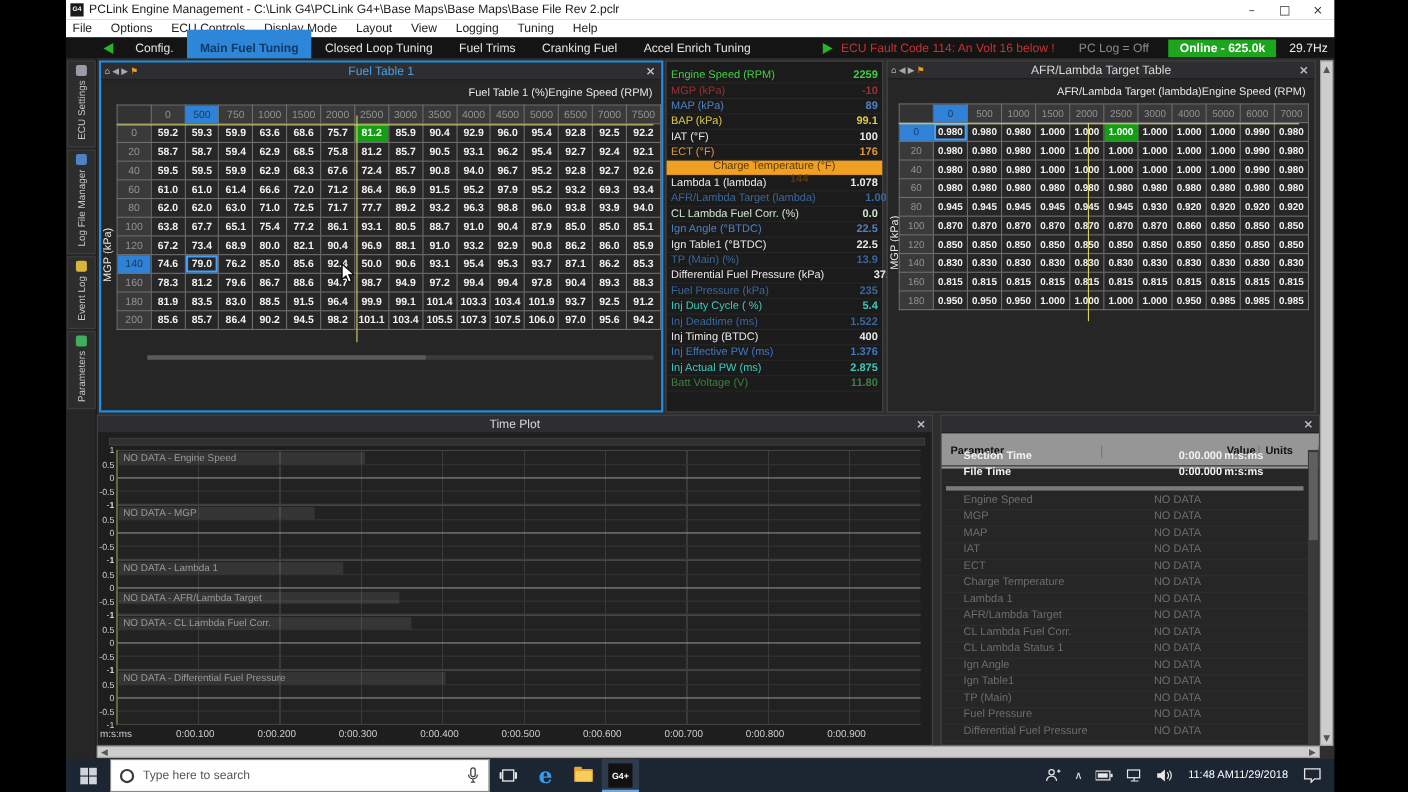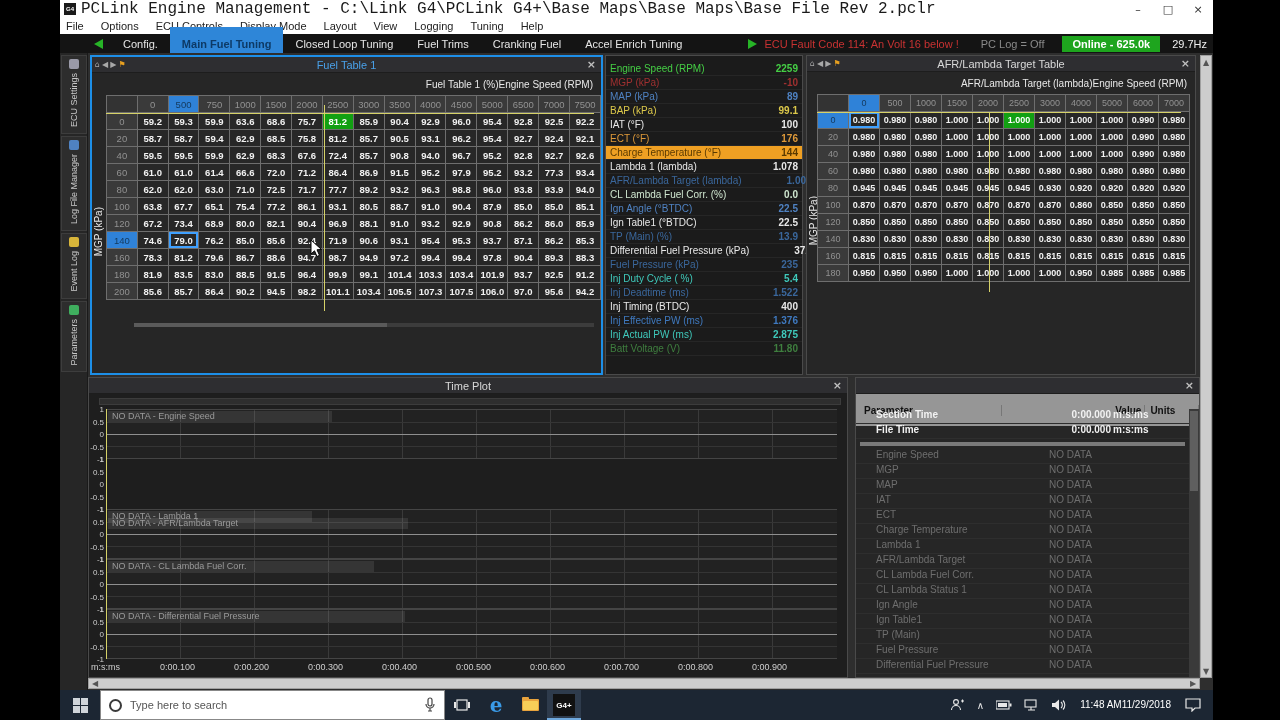--- a/index.html
+++ b/index.html
@@ -5,21 +5,21 @@
   * { margin:0; padding:0; box-sizing:border-box; }
   html,body { width:1280px; height:720px; overflow:hidden; background:#000; }
   body { font-family:"Liberation Sans", sans-serif; }
   #stage { position:relative; width:1280px; height:720px; background:#000; }
 
   
   #app { position:absolute; left:60px; top:0; width:1153px; height:690px; background:#2b2b2b; }
 
   #titlebar { position:absolute; left:0; top:0; width:100%; height:18px; background:#fff; display:flex; align-items:center; }
   #app-icon { width:12px; height:12px; margin:0 5px 0 4px; background:#1a1a1a; color:#fff; font-size:6px; display:flex; align-items:center; justify-content:center; font-weight:bold; }
-  #title-text { font-size:16px; color:#1a1a1a; white-space:nowrap;font-family:Liberation Mono, monospace; }
+  #title-text { font-size:11px; color:#1a1a1a; white-space:nowrap; }
   #win-controls { margin-left:auto; display:flex; align-items:center; height:100%; }
   .winbtn { width:30px; height:100%; display:flex; align-items:center; justify-content:center; font-size:11px; color:#333; font-family:"DejaVu Sans",sans-serif; }
 
   #menubar { position:absolute; left:0; top:18px; width:100%; height:16px; background:#fff; display:flex; align-items:center; padding-left:6px; gap:17px; }
   .menu-item { font-size:11px; color:#222; }
 
   #tabbar { position:absolute; left:0; top:34px; width:100%; height:19px; background:#141414; display:flex; align-items:center; }
   #tab-left-arrow { width:0; height:0; border-top:5px solid transparent; border-bottom:5px solid transparent; border-right:9px solid #27b427; margin:0 8px 0 34px; }
   .tab { font-size:11px; color:#e6e6e6; padding:2px 12px; height:34px; display:flex; align-items:center; white-space:nowrap; }
   .tab.active { background:#2e86d8; color:#0d3a66; font-weight:bold; }
@@ -64,21 +64,21 @@
   td.gc.act { background:#12a012; color:#fff; }
   td.gc.sel { box-shadow:inset 0 0 0 2px #3fa0ff; }
   .xhair-v { position:absolute; width:1px; background:#d6d268; z-index:3; }
   .xhair-h { position:absolute; height:1px; background:#d6d268; z-index:3; }
   .table-hscroll { position:absolute; height:4px; background:#3c3c3c; }
   .table-hscroll .thumb { height:4px; width:55%; background:#5a5a5a; }
 
   
   #runtime { position:absolute; left:545px; top:2px; width:198px; height:320px; background:#1b1b1b; border:1px solid #4a4a4a; }
   .rt-row { display:flex; justify-content:space-between; align-items:center; height:14px; padding:0 4px; border-bottom:1px solid #262626; }
-  .rt-row.hl { background:#efa023; }
+  .rt-row.hl { background:#efa023;flex-direction:column; }
   .rt-label { font-size:10px; white-space:nowrap; }
   .rt-value { font-size:10px; font-weight:bold; white-space:nowrap;margin-left:45px; }
 
   
   #tp-body { position:absolute; left:0; top:16px; right:0; bottom:0; background:#1e1e1e; }
   #tp-topstrip { position:absolute; left:10px; top:4px; right:6px; height:7px; background:#2e2e2e; border:1px solid #3c3c3c; }
   #tp-plots { position:absolute; left:17px; top:15px; width:731px; height:250px; border-left:1px solid #d6d268; }
   .subplot { position:absolute; left:0; width:100%; height:50px; background:#222; border-top:1px solid #454545; border-bottom:1px solid #454545;
     background-image:repeating-linear-gradient(to right, transparent 0 73px, #3a3a3a 73px 74px); }
   .subplot .zero { position:absolute; left:0; top:50%; width:100%; height:1px; background:#8f8f8f; }
@@ -304,21 +304,21 @@
                   <td class="gc">66.6</td>
                   <td class="gc">72.0</td>
                   <td class="gc">71.2</td>
                   <td class="gc">86.4</td>
                   <td class="gc">86.9</td>
                   <td class="gc">91.5</td>
                   <td class="gc">95.2</td>
                   <td class="gc">97.9</td>
                   <td class="gc">95.2</td>
                   <td class="gc">93.2</td>
-                  <td class="gc">77.3</td>
+                  <td class="gc">69.3</td>
                   <td class="gc">93.4</td>
                 </tr>
                 <tr>
                   <td class="gh">80</td>
                   <td class="gc">62.0</td>
                   <td class="gc">62.0</td>
                   <td class="gc">63.0</td>
                   <td class="gc">71.0</td>
                   <td class="gc">72.5</td>
                   <td class="gc">71.7</td>
@@ -369,21 +369,21 @@
                   <td class="gc">85.9</td>
                 </tr>
                 <tr>
                   <td class="gh hl">140</td>
                   <td class="gc">74.6</td>
                   <td class="gc sel">79.0</td>
                   <td class="gc">76.2</td>
                   <td class="gc">85.0</td>
                   <td class="gc">85.6</td>
                   <td class="gc">92.4</td>
-                  <td class="gc">71.9</td>
+                  <td class="gc">50.0</td>
                   <td class="gc">90.6</td>
                   <td class="gc">93.1</td>
                   <td class="gc">95.4</td>
                   <td class="gc">95.3</td>
                   <td class="gc">93.7</td>
                   <td class="gc">87.1</td>
                   <td class="gc">86.2</td>
                   <td class="gc">85.3</td>
                 </tr>
                 <tr>
@@ -727,26 +727,32 @@
         </div>
         <div id="tp-body">
           <div id="tp-topstrip"></div>
           <div id="tp-plots">
               <div class="subplot" style="top: 0px;">
                 <div class="half" style="top: 25%;"></div>
                 <div class="half" style="top: 75%;"></div>
                 <div class="zero"></div>
                 <div class="nodata" style="top: 1px; width: 224.4px;">NO DATA - Engine Speed</div>
               </div>
+              <div class="subplot" style="top: 50px;">
+                <div class="half" style="top: 25%;"></div>
+                <div class="half" style="top: 75%;"></div>
+                <div class="zero"></div>
+                <div class="nodata" style="top: 1px; width: 177.6px;">NO DATA - MGP</div>
+              </div>
               <div class="subplot" style="top: 100px;">
                 <div class="half" style="top: 25%;"></div>
                 <div class="half" style="top: 75%;"></div>
                 <div class="zero"></div>
                 <div class="nodata" style="top: 1px; width: 203.6px;">NO DATA - Lambda 1</div>
-                <div class="nodata" style="top: 8px; width: 300px;">NO DATA - AFR/Lambda Target</div>
+                <div class="nodata" style="top: 28px; width: 255px;">NO DATA - AFR/Lambda Target</div>
               </div>
               <div class="subplot" style="top: 150px;">
                 <div class="half" style="top: 25%;"></div>
                 <div class="half" style="top: 75%;"></div>
                 <div class="zero"></div>
                 <div class="nodata" style="top: 1px; width: 266px;">NO DATA - CL Lambda Fuel Corr.</div>
               </div>
               <div class="subplot" style="top: 200px;">
                 <div class="half" style="top: 25%;"></div>
                 <div class="half" style="top: 75%;"></div>

